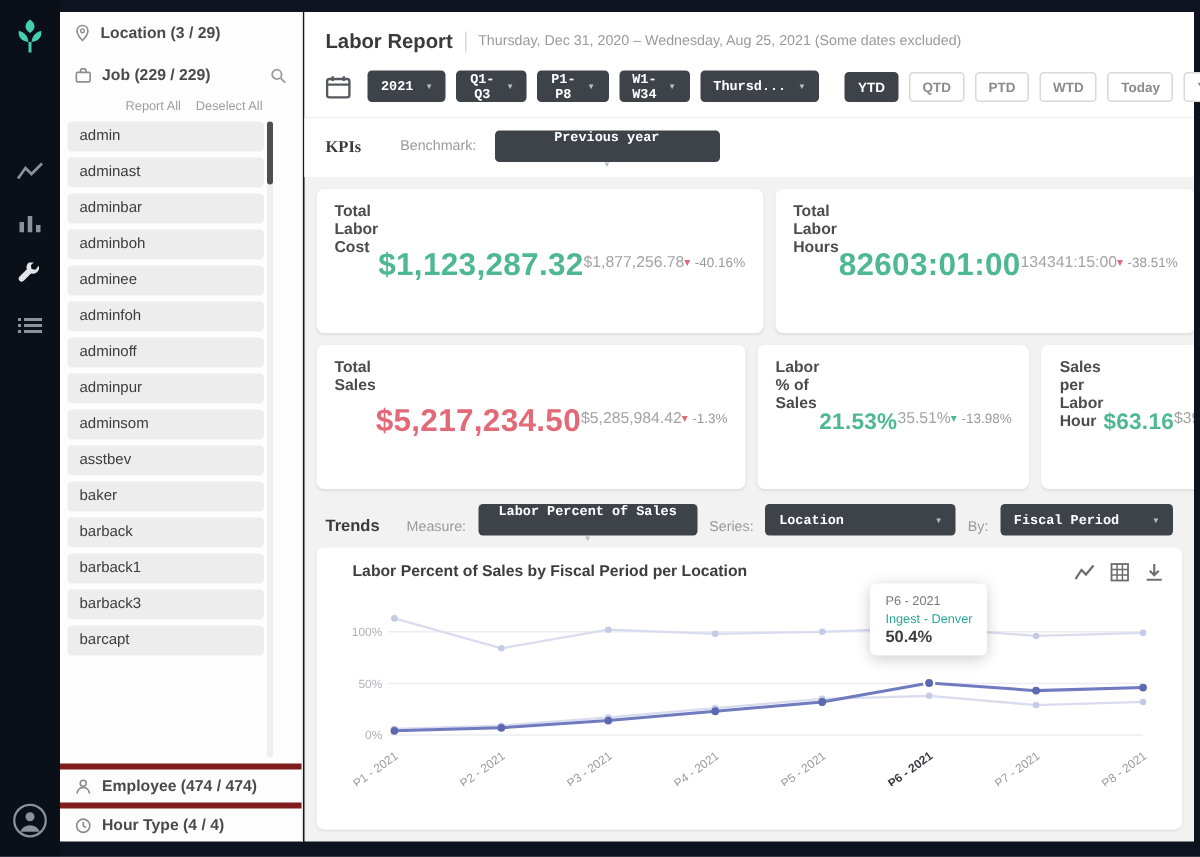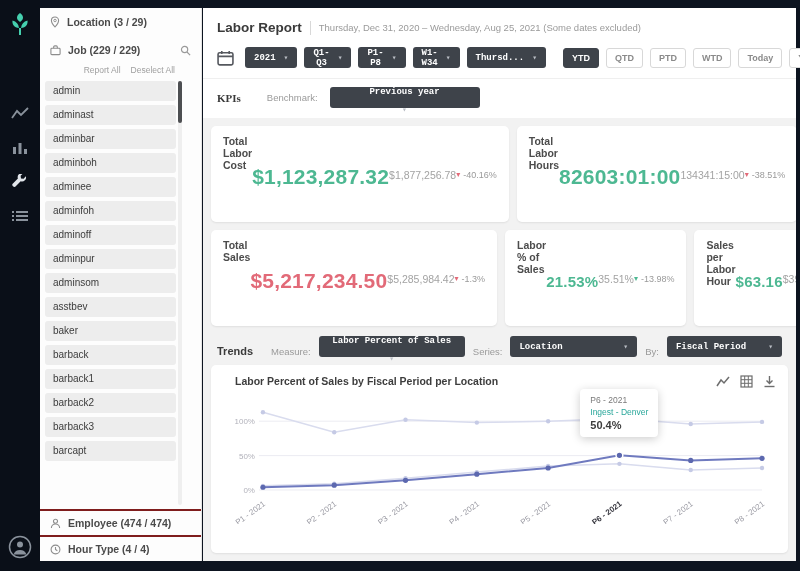--- a/index.html
+++ b/index.html
@@ -24,21 +24,21 @@
   .select-row{display:flex;justify-content:flex-end;gap:10px;padding:1px 26px 4px 10px;
               font-size:8.5px;color:#9e9e9e;}
   .select-row span{cursor:pointer;}
   .job-list{flex:1;position:relative;overflow:hidden;padding:2px 0 0 5px;}
   .job-pill{width:131px;height:20px;line-height:20px;margin-bottom:4px;background:#ededed;
             border-radius:3px;font-size:10px;color:#3c3c3c;padding-left:8px;cursor:pointer;
             white-space:nowrap;overflow:hidden;}
   .list-scrollbar{position:absolute;right:19px;top:2px;bottom:4px;width:4px;background:#efefef;border-radius:2px;}
   .list-thumb{position:absolute;top:0;left:0;width:4px;height:42px;background:#4d4f52;border-radius:2px;}
   .side-foot{height:26px;flex:0 0 auto;display:flex;align-items:center;gap:7px;padding:0 10px;
-             border-top:2px solid #7f1d1d;font-size:10.5px;font-weight:700;color:#4a4a4a;cursor:pointer;}
+             border-top:4px solid #7f1d1d;font-size:10.5px;font-weight:700;color:#4a4a4a;cursor:pointer;}
 
   
   .main{position:absolute;left:203px;top:8px;width:593px;height:553px;background:#f2f2f2;
         display:flex;flex-direction:column;}
   .main-header{background:#fff;flex:0 0 auto;}
   .title-row{display:flex;align-items:center;gap:8px;padding:12px 14px 5px;}
   .page-title{font-size:13.5px;font-weight:700;color:#3a3a3a;}
   .title-divider{width:1px;height:14px;background:#d8d8d8;}
   .date-range{font-size:9.5px;color:#9a9a9a;}
   .toolbar-row{display:flex;align-items:center;gap:7px;padding:7px 14px 10px;border-bottom:1px solid #efefef;}
@@ -183,21 +183,20 @@
         <div class="job-pill">adminboh</div>
         <div class="job-pill">adminee</div>
         <div class="job-pill">adminfoh</div>
         <div class="job-pill">adminoff</div>
         <div class="job-pill">adminpur</div>
         <div class="job-pill">adminsom</div>
         <div class="job-pill">asstbev</div>
         <div class="job-pill">baker</div>
         <div class="job-pill">barback</div>
         <div class="job-pill">barback1</div>
-        <div class="job-pill">barback2</div>
         <div class="job-pill">barback3</div>
         <div class="job-pill">barcapt</div>
         <div class="list-scrollbar">
         <div class="list-thumb"></div>
       </div>
     </div>
     <div class="side-foot">
       <svg width="11" height="11" viewBox="0 0 12 12">
           <circle cx="6" cy="3.5" r="2.2" fill="none" stroke="#8d8d8d" stroke-width="1.2"></circle>
           <path d="M1.5 11a4.5 4.5 0 0 1 9 0" fill="none" stroke="#8d8d8d" stroke-width="1.2"></path>

